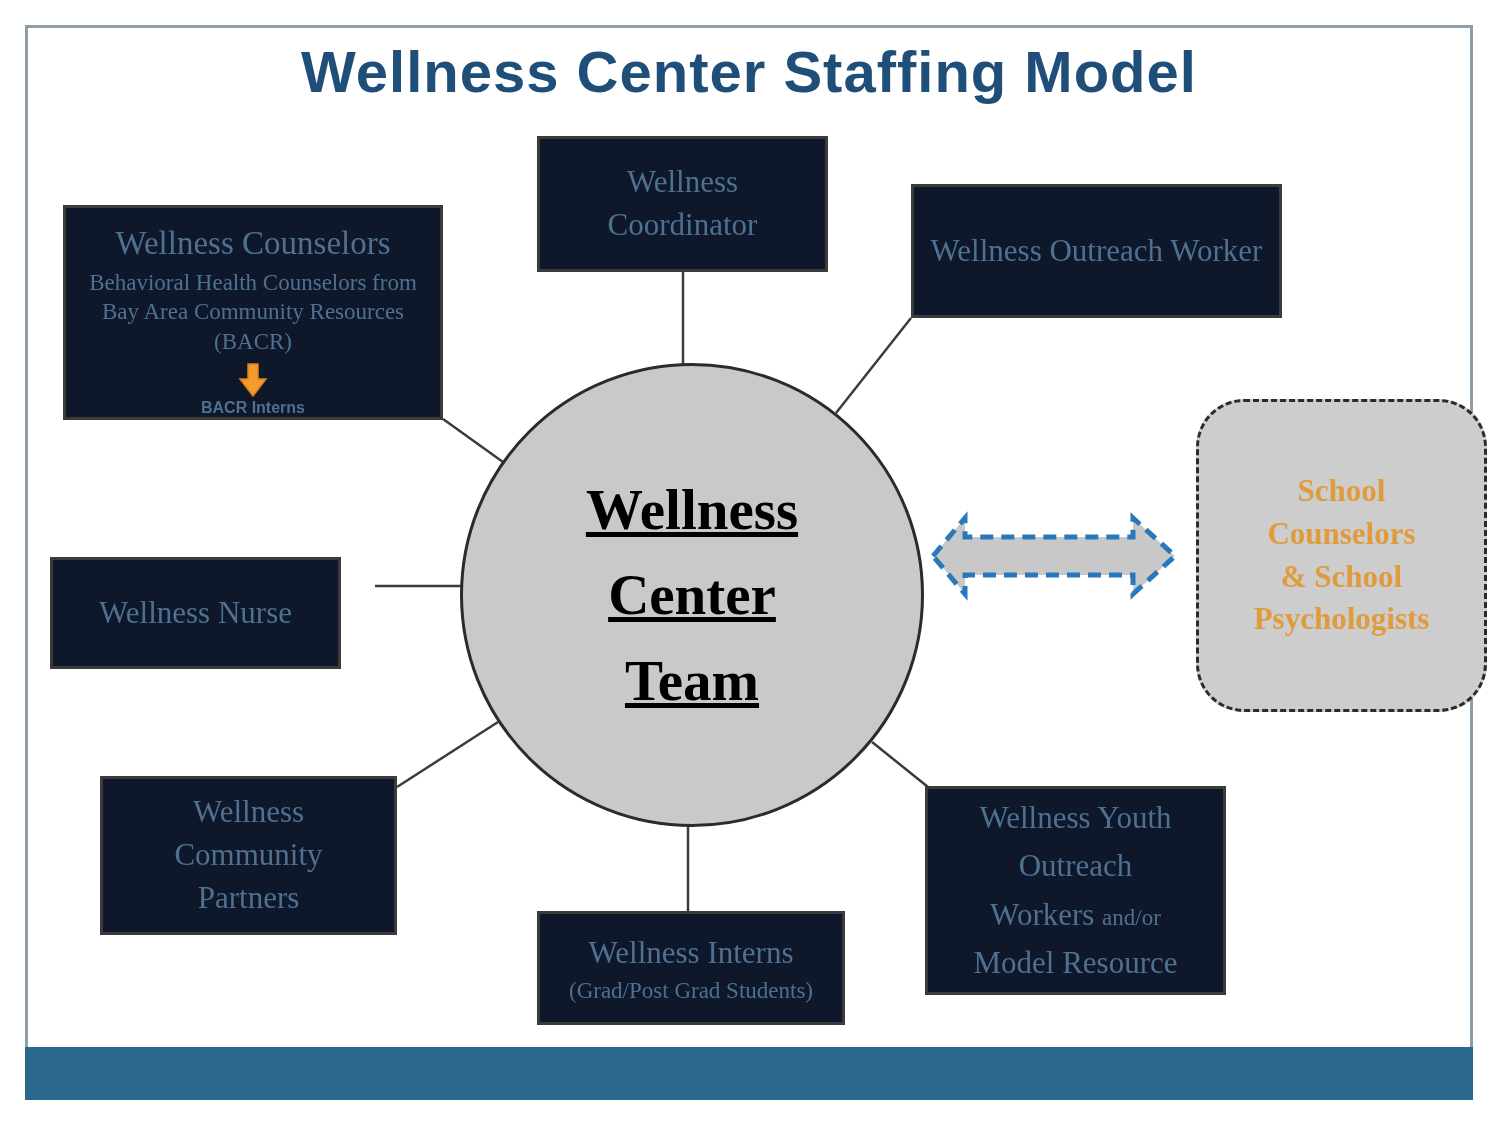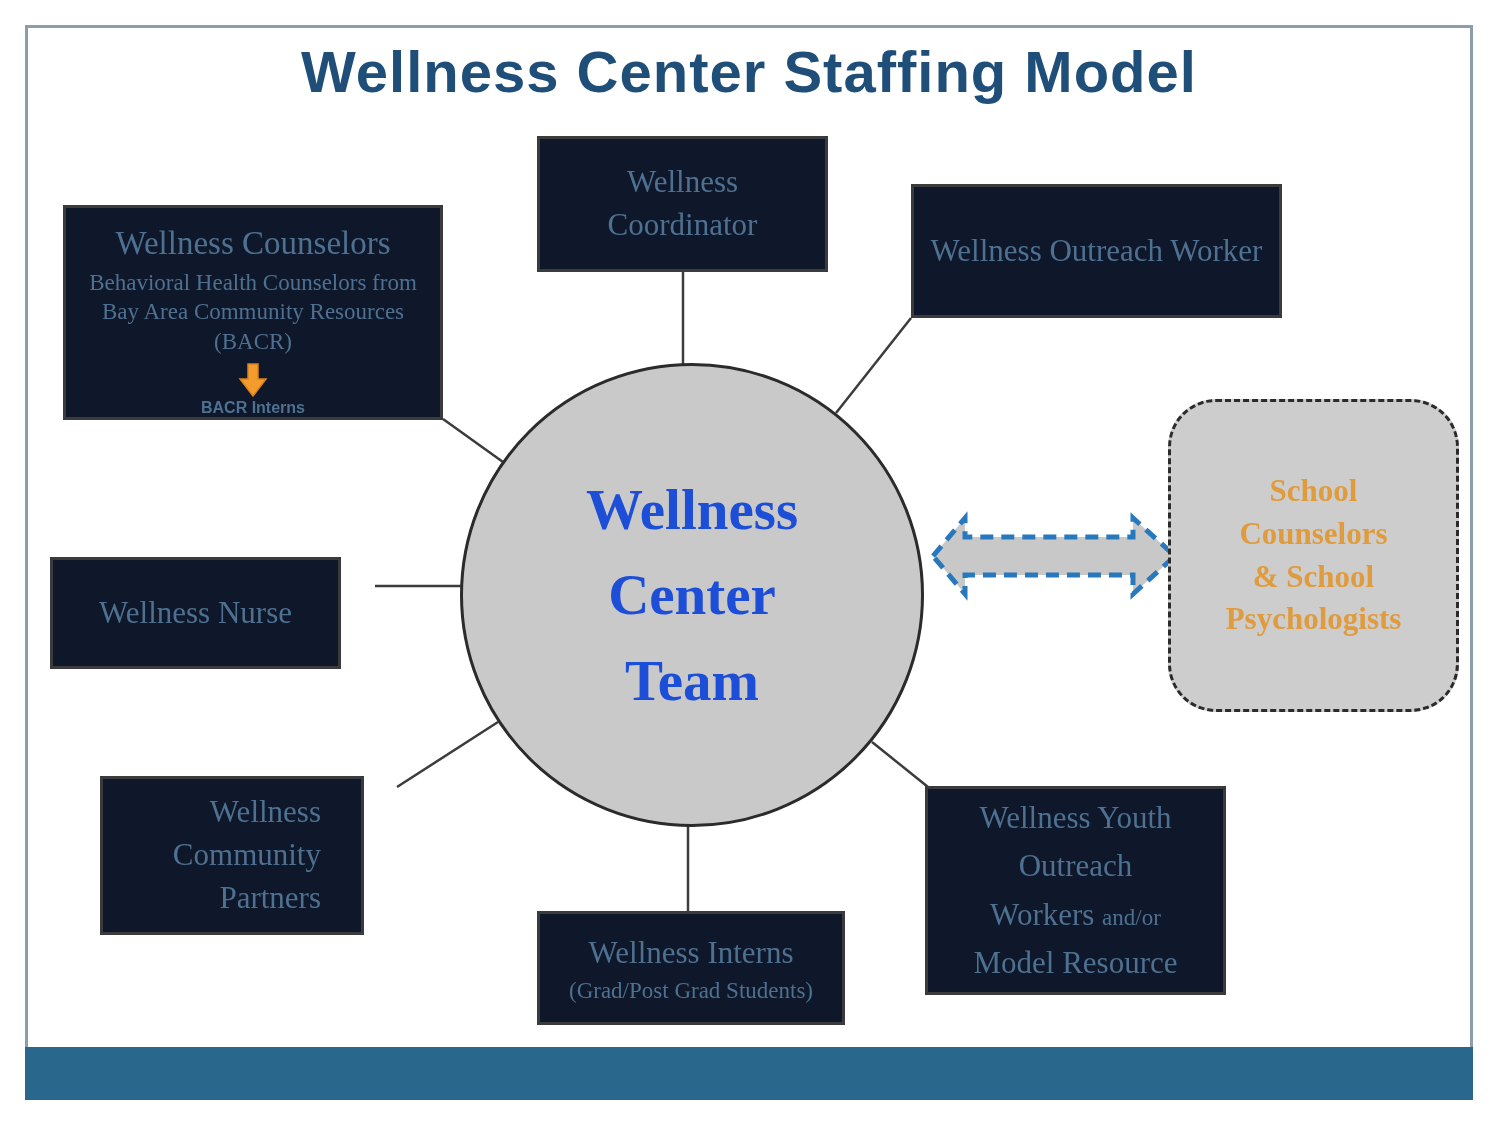--- a/index.html
+++ b/index.html
@@ -51,25 +51,25 @@
   
   .youth-line{line-height:1.55;}
   .youth-small{font-size:23px;}
   
   .center-circle{
     position:absolute;left:460px;top:363px;width:464px;height:464px;
     border-radius:50%;
     background:#c9c9c9;border:3px solid #2b2b2b;box-sizing:border-box;
     display:flex;flex-direction:column;align-items:center;justify-content:center;
     text-align:center;
-    color:#1d4ed8;font-weight:bold;font-size:57px;line-height:1.5;
+    color:#000000;font-weight:bold;font-size:57px;line-height:1.5;text-decoration:underline;
   }
   
   .school-box{
-    position:absolute;left:1168px;top:399px;width:291px;height:313px;
+    position:absolute;left:1196px;top:399px;width:291px;height:313px;
     box-sizing:border-box;background:#cdcdcd;
     border:3px dashed #2b2b2b;border-radius:48px;
     display:flex;flex-direction:column;align-items:center;justify-content:center;
     text-align:center;color:#e09b3c;font-weight:bold;
     font-size:31px;line-height:1.38;
   }
   
   #overlay{position:absolute;left:0;top:0;width:1500px;height:1125px;pointer-events:none;}
 </style>
 </head>
@@ -110,21 +110,21 @@
   </div>
 
   <div class="node" style="left:911px;top:184px;width:371px;height:134px;padding:0 10px;">
     <div class="big">Wellness Outreach Worker</div>
   </div>
 
   <div class="node" style="left:50px;top:557px;width:291px;height:112px;">
     <div class="big">Wellness Nurse</div>
   </div>
 
-  <div class="node" style="left:100px;top:776px;width:264px;height:159px;padding:0 40px;text-align:right;">
+  <div class="node" style="left:100px;top:776px;width:297px;height:159px;padding:0 40px;">
     <div class="big">Wellness Community Partners</div>
   </div>
 
   <div class="node" style="left:537px;top:911px;width:308px;height:114px;">
     <div class="big">Wellness Interns</div>
     <div class="interns-sub">(Grad/Post Grad Students)</div>
   </div>
 
   <div class="node" style="left:925px;top:786px;width:301px;height:209px;">
     <div class="youth-line">Wellness Youth</div>

